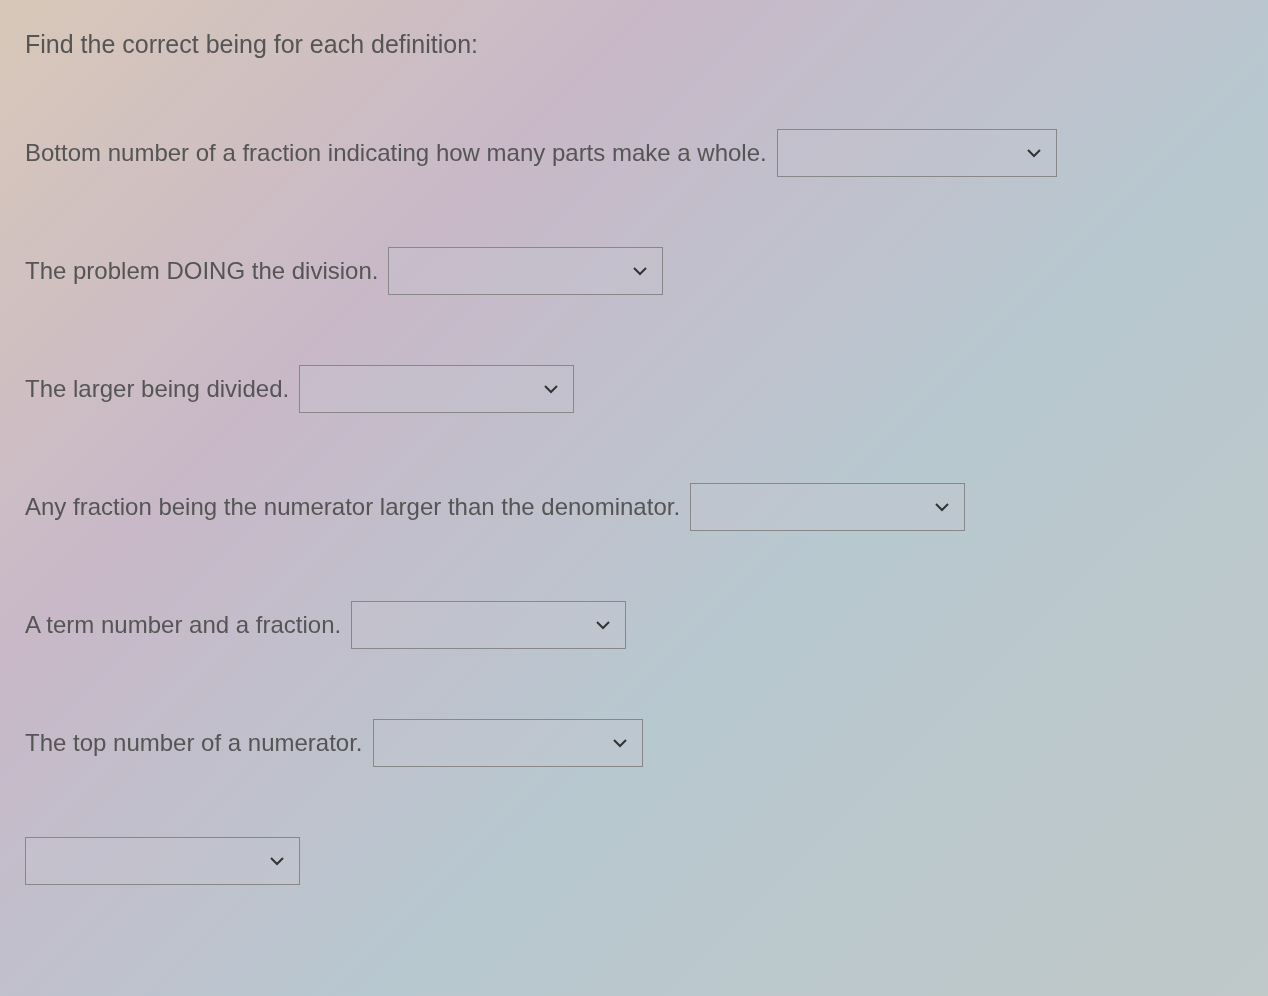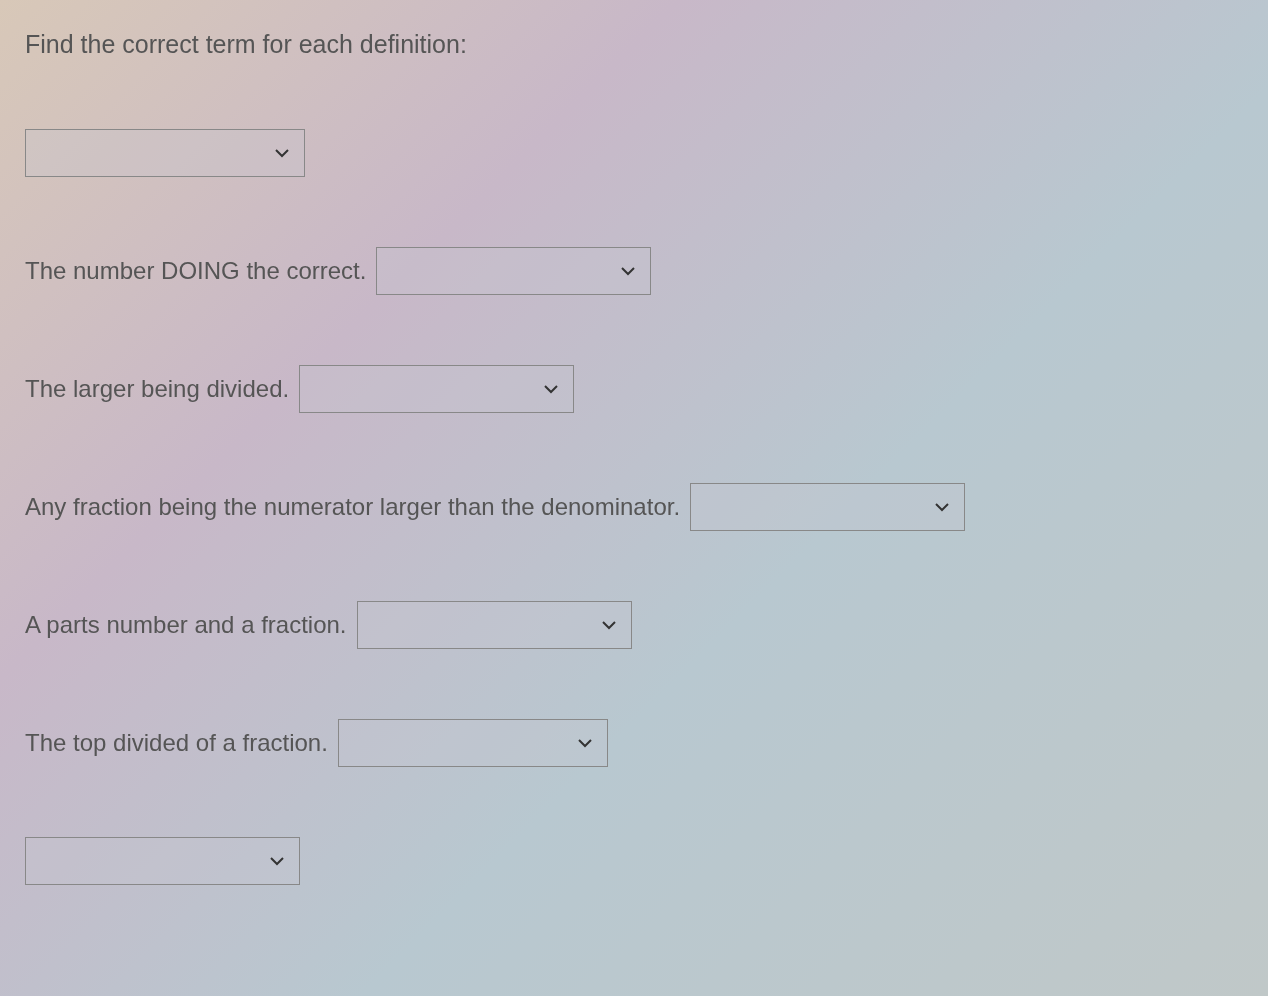--- a/index.html
+++ b/index.html
@@ -60,34 +60,35 @@
     .dd-w2 { width: 275px; }
     .dd-w3 { width: 275px; }
     .dd-w4 { width: 275px; }
     .dd-w5 { width: 275px; }
     .dd-w6 { width: 270px; }
     .dd-w7 { width: 275px; }
   </style>
 </head>
 <body>
 
-<div class="instruction">Find the correct term for each definition:</div>
+<div class="instruction">Find the correct being for each definition:</div>
 
 <div class="question-row">
+  <span class="question-text">Bottom number of a fraction indicating how many parts make a whole.</span>
   <div class="dropdown dd-w1">
     <span class="chevron">
       <svg viewBox="0 0 14 9">
           <polyline points="1,1 7,7 13,1"></polyline>
         </svg>
     </span>
   </div>
 </div>
 
 <div class="question-row">
-  <span class="question-text">The number DOING the correct.</span>
+  <span class="question-text">The problem DOING the division.</span>
   <div class="dropdown dd-w2">
     <span class="chevron">
       <svg viewBox="0 0 14 9">
           <polyline points="1,1 7,7 13,1"></polyline>
         </svg>
     </span>
   </div>
 </div>
 
 <div class="question-row">
@@ -106,32 +107,32 @@
   <div class="dropdown dd-w4">
     <span class="chevron">
       <svg viewBox="0 0 14 9">
           <polyline points="1,1 7,7 13,1"></polyline>
         </svg>
     </span>
   </div>
 </div>
 
 <div class="question-row">
-  <span class="question-text">A parts number and a fraction.</span>
+  <span class="question-text">A term number and a fraction.</span>
   <div class="dropdown dd-w5">
     <span class="chevron">
       <svg viewBox="0 0 14 9">
           <polyline points="1,1 7,7 13,1"></polyline>
         </svg>
     </span>
   </div>
 </div>
 
 <div class="question-row">
-  <span class="question-text">The top divided of a fraction.</span>
+  <span class="question-text">The top number of a numerator.</span>
   <div class="dropdown dd-w6">
     <span class="chevron">
       <svg viewBox="0 0 14 9">
           <polyline points="1,1 7,7 13,1"></polyline>
         </svg>
     </span>
   </div>
 </div>
 
 <div class="question-row">

